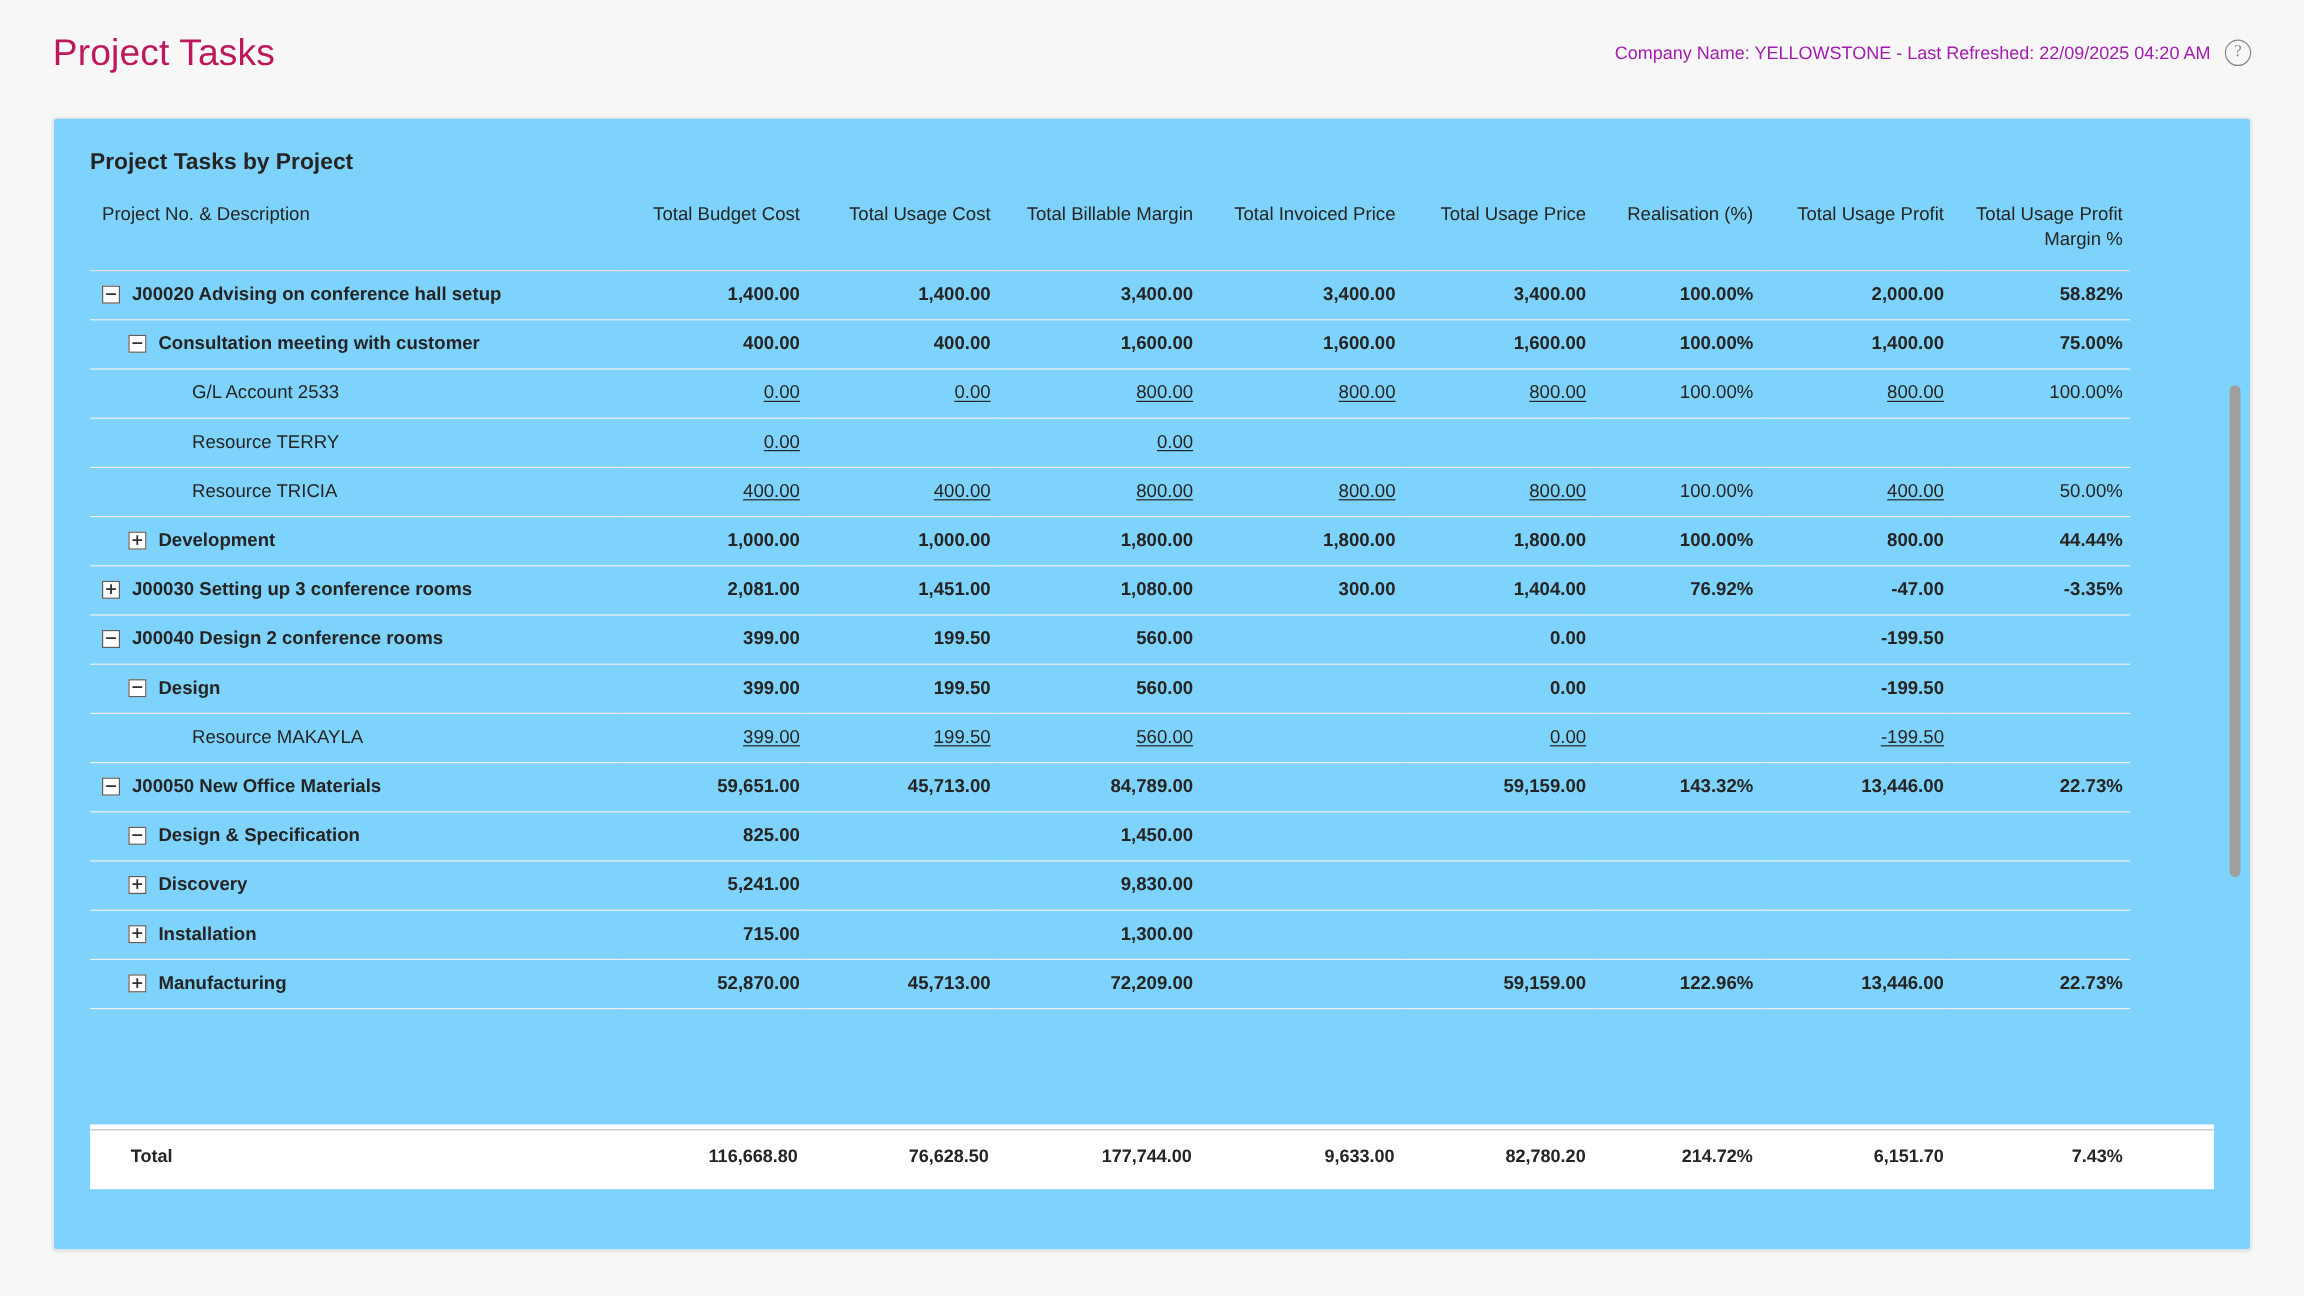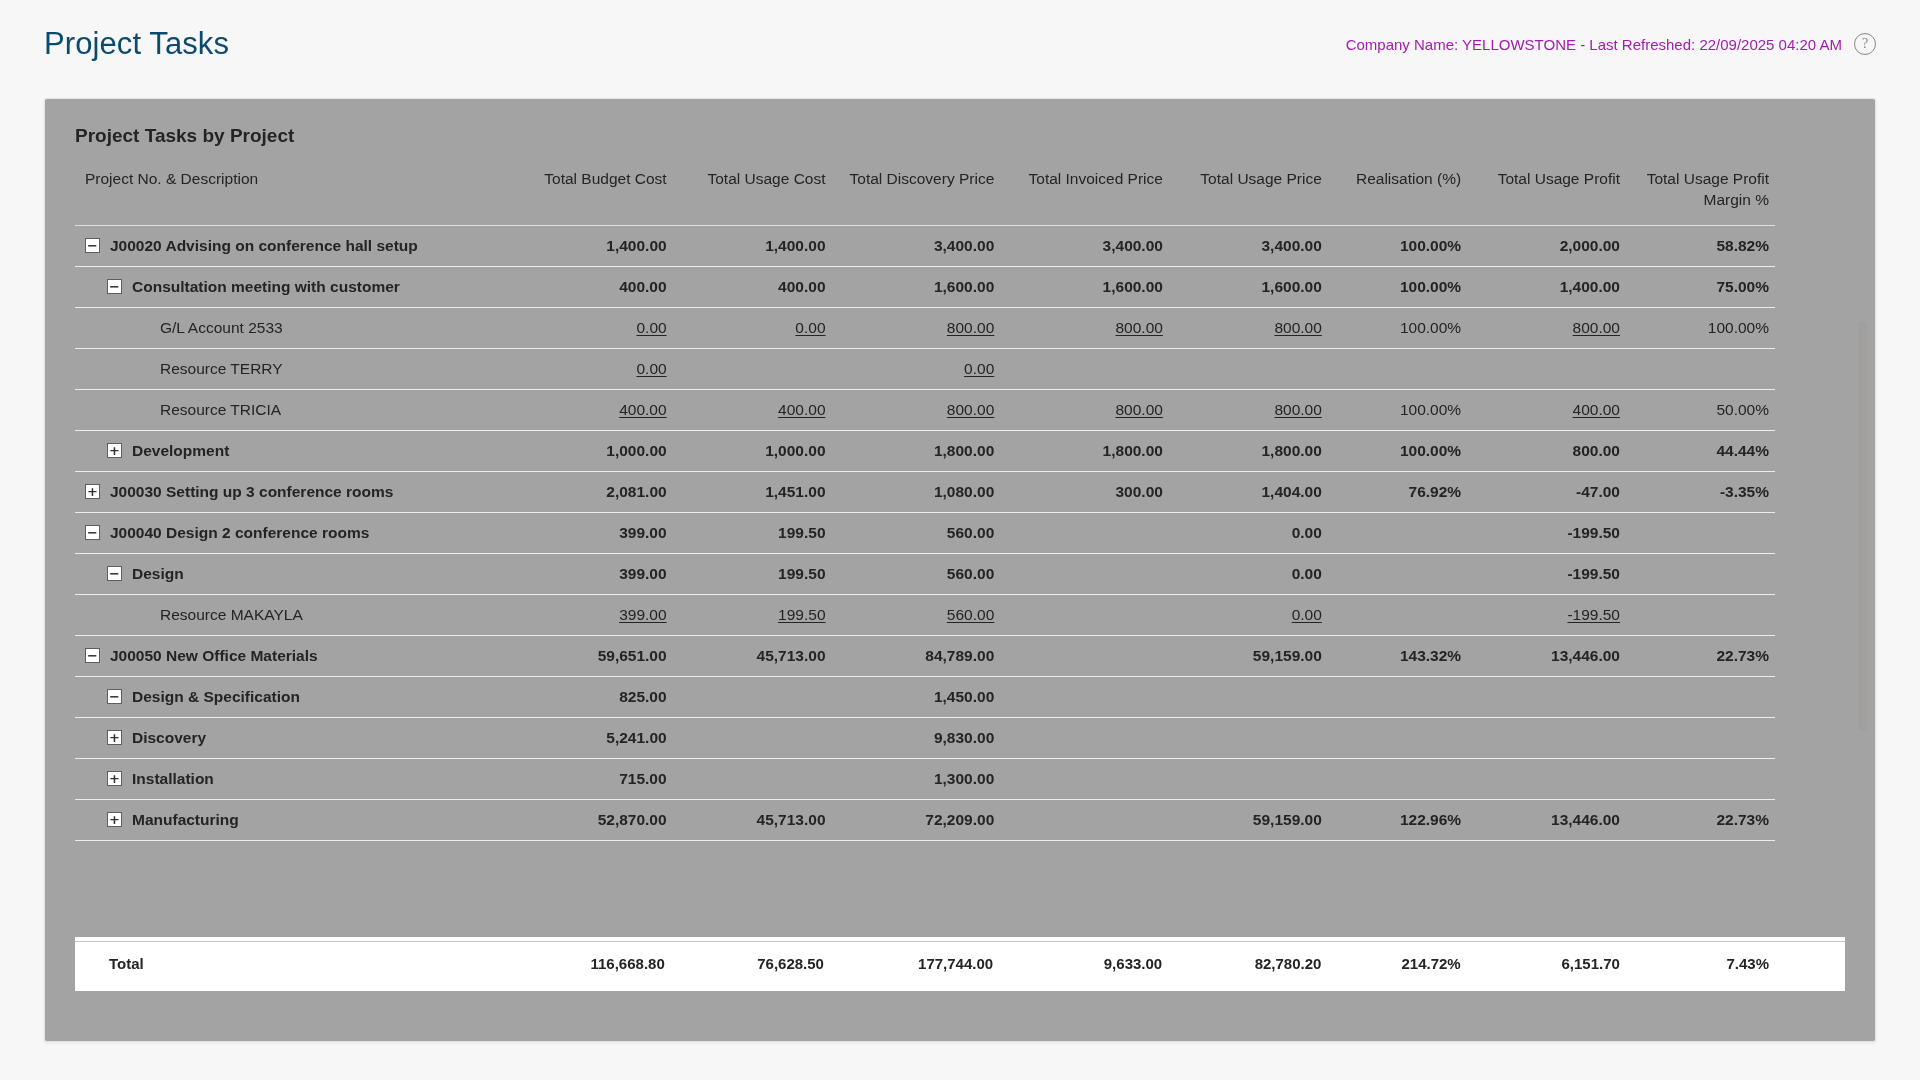--- a/index.html
+++ b/index.html
@@ -18,21 +18,21 @@
     position: relative;
     height: 88px;
     padding: 0 44px;
     display: flex;
     align-items: center;
     justify-content: space-between;
   }
   .page-title {
     font-size: 31px;
     font-weight: 400;
-    color: #0c4a6e;
+    color: #be185d;
     letter-spacing: 0.1px;
   }
   .header-right {
     display: flex;
     align-items: center;
     gap: 12px;
   }
   .company-info {
     font-size: 15px;
     color: #a21caf;
@@ -51,21 +51,21 @@
     line-height: 1;
     font-family: "Liberation Serif", serif;
   }
 
   .card {
     position: absolute;
     left: 44px;
     top: 98px;
     width: 1832px;
     height: 944px;
-    background: #a3a3a3;
+    background: #7dd3fc;
     border: 1px solid #e6e6e6;
     border-radius: 3px;
     box-shadow: 0 1px 3px rgba(0,0,0,0.08);
     overflow: hidden;
   }
 
   .card-title {
     font-size: 19px;
     font-weight: bold;
     color: #252423;
@@ -213,21 +213,21 @@
 <div class="card">
   <div class="card-title">Project Tasks by Project</div>
 
   <div class="matrix-wrap">
     <table class="matrix">
       <thead>
         <tr id="header-row">
             <th class="col-head-first" style="width: 440px;">Project No. &amp; Description</th>
             <th style="width: 160px;">Total Budget Cost</th>
             <th style="width: 160px;">Total Usage Cost</th>
-            <th style="width: 170px;">Total Discovery Price</th>
+            <th style="width: 170px;">Total Billable Margin</th>
             <th style="width: 170px;">Total Invoiced Price</th>
             <th style="width: 160px;">Total Usage Price</th>
             <th style="width: 140px;">Realisation (%)</th>
             <th style="width: 160px;">Total Usage Profit</th>
             <th style="width: 150px;">Total Usage Profit Margin %</th>
           </tr>
       </thead>
       <tbody id="matrix-body">
           <tr class="lvl0">
             <td class="label">

